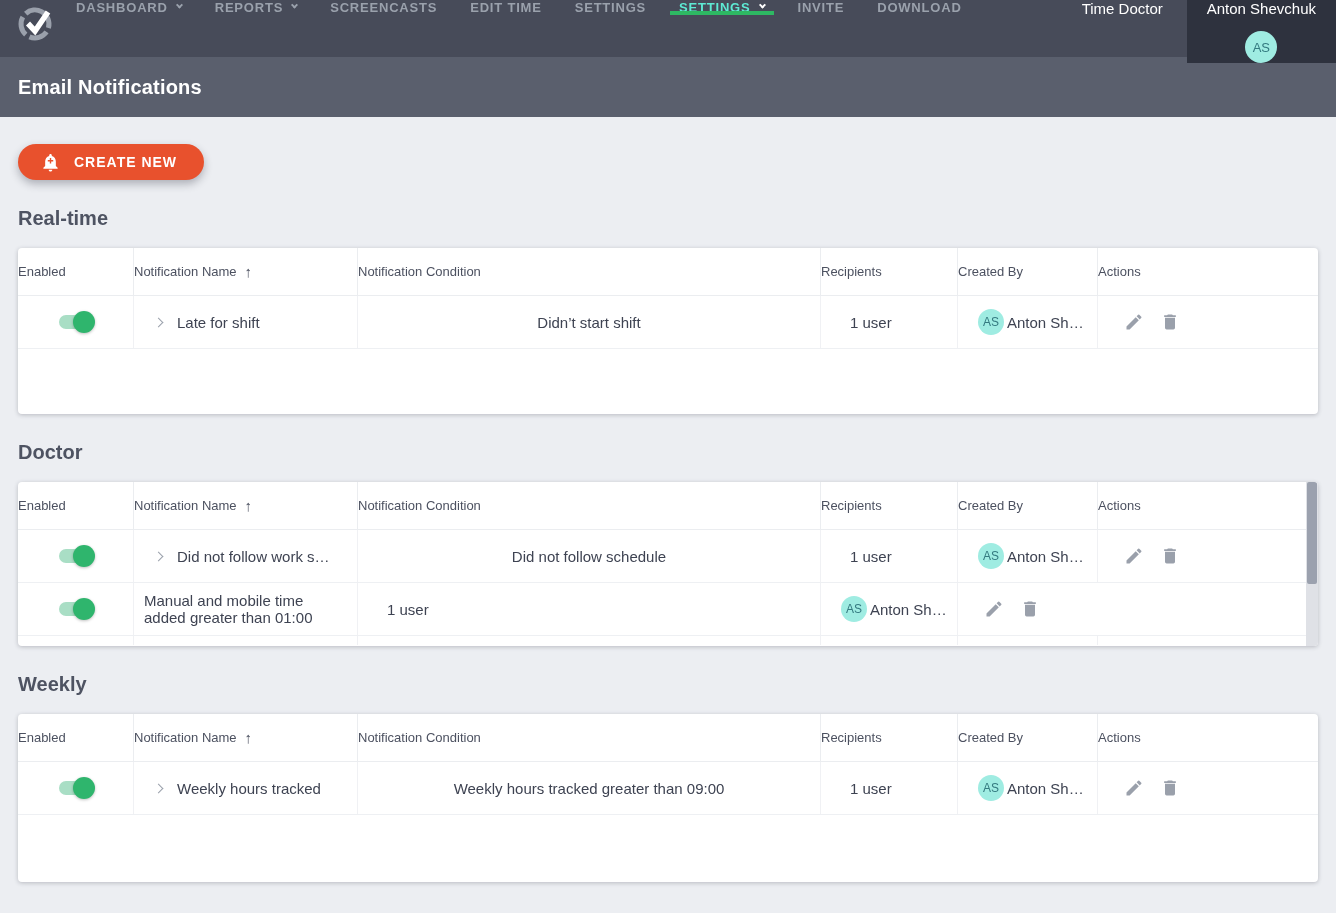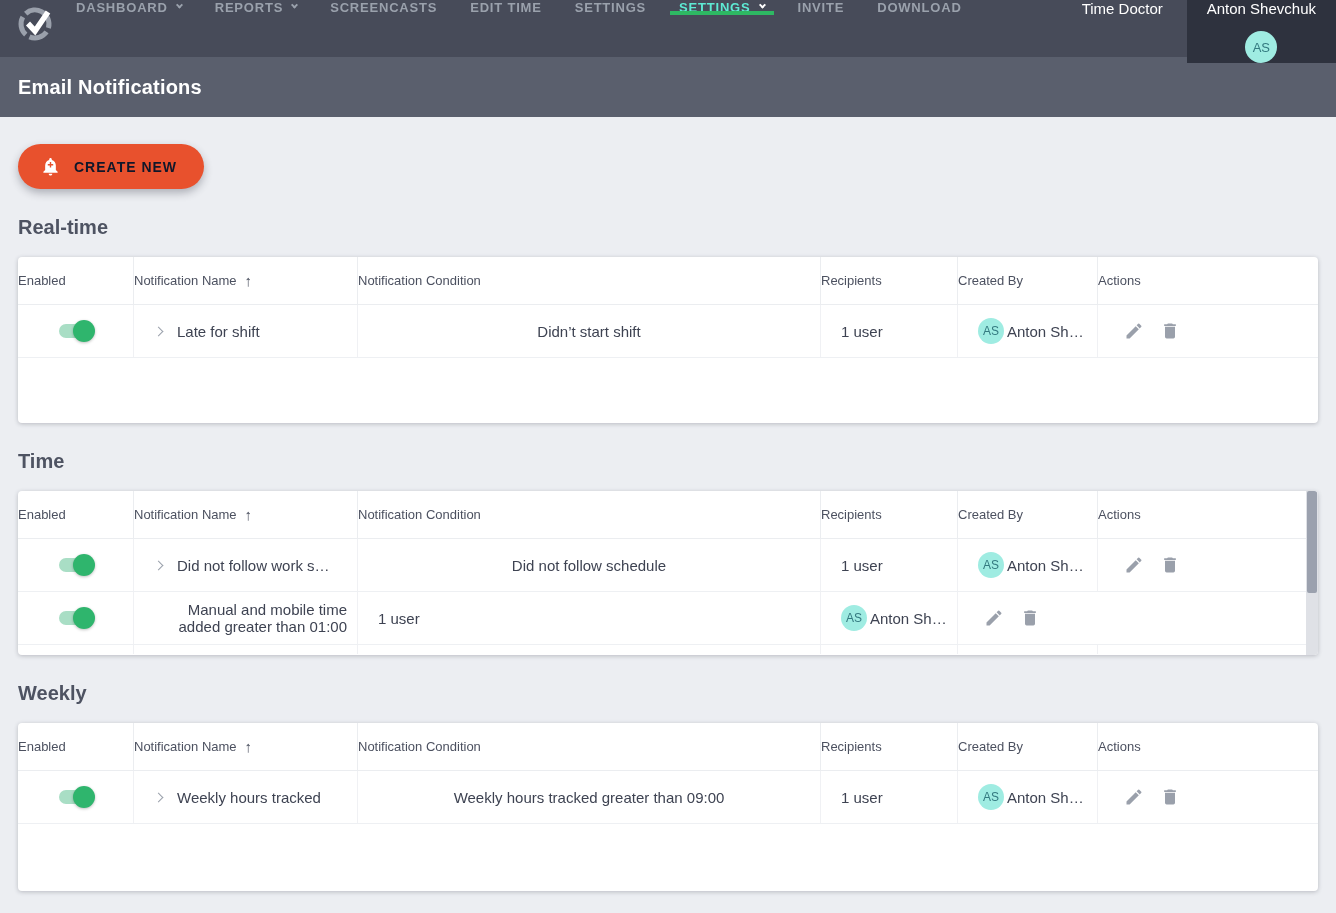--- a/index.html
+++ b/index.html
@@ -28,22 +28,22 @@
             align-items:center; justify-content:center; font-weight:400; }
   .avatar.lg { width:32px; height:32px; font-size:13px; }
   .avatar.sm { width:26px; height:26px; font-size:12px; flex:0 0 26px; }
 
   
   .page-header { height:60px; background:#5a5f6d; display:flex; align-items:center; padding:0 18px; }
   .page-title { color:#ffffff; font-size:20px; font-weight:600; letter-spacing:.2px; }
 
   
   .content { padding:0 18px; }
-  .btn-create { margin-top:27px; height:45px; border:none; border-radius:23px; background:#e8512d;
-            color:#0f172a; font-family:inherit; font-size:14px; font-weight:700; letter-spacing:1px;
+  .btn-create { margin-top:27px; height:36px; border:none; border-radius:23px; background:#e8512d;
+            color:#ffffff; font-family:inherit; font-size:14px; font-weight:700; letter-spacing:1px;
             display:inline-flex; align-items:center; gap:13px; padding:0 27px 0 22px; cursor:pointer;
             box-shadow:0 4px 9px rgba(40,44,60,.32); }
   .section-title { font-size:20px; font-weight:700; color:#4e5362; margin:27px 0 18px; }
 
   
   .card { background:#ffffff; border-radius:4px; box-shadow:0 1px 4px rgba(50,55,70,.28);
           position:relative; overflow:hidden; }
   .card.rt { height:166px; }
   .card.daily { height:164px; }
   .card.weekly { height:168px; }
@@ -53,22 +53,22 @@
   .thead { height:48px; border-bottom:1px solid #ebedf0; font-size:13px; color:#4c5160; }
   .thead > div { }
   .thead > div + div { border-left:1px solid #ebedf0; }
   .trow { height:53px; border-bottom:1px solid #eef0f3; font-size:15px; color:#3e4352; }
   .trow > div + div { border-left:1px solid #f0f1f4; }
   .trow.sliver { height:9px; border-bottom:none; }
   .cell-enabled.td { justify-content:center; }
   .cell-name.td { padding-left:21px; gap:15px; }
   .cell-name.th { gap:8px; cursor:pointer;text-align:right; }
   .sort { font-size:15px; color:#4c5160; }
-  .cell-cond.td { justify-content:center; text-align:right; padding:0 10px; }
-  .cell-recip.td { padding-left:20px;text-align:right; }
+  .cell-cond.td { justify-content:center; text-align:left; padding:0 10px; }
+  .cell-recip.td { padding-left:29px;text-align:right; }
   .cell-created.td { padding-left:20px; gap:3px; }
   .created-name { white-space:nowrap; overflow:hidden; }
   .cell-actions.td { padding-left:26px; gap:16px; }
   .icon-btn { display:inline-flex; cursor:pointer; }
   .chev-right { display:inline-block; width:7px; height:7px; border:solid #9aa0ab;
             border-width:0 1.5px 1.5px 0; transform:rotate(-45deg); cursor:pointer; }
 
   
   .switch { position:relative; width:36px; height:22px; cursor:pointer; }
   .switch .track { position:absolute; left:1px; top:4px; width:34px; height:14px;
@@ -196,21 +196,21 @@
         <span class="icon-btn">
             <svg width="20" height="20" viewBox="0 0 24 24" fill="#9aa0ab">
               <path d="M6 19a2 2 0 0 0 2 2h8a2 2 0 0 0 2-2V7H6v12zM19 4h-3.5l-1-1h-5l-1 1H5v2h14V4z"></path>
             </svg>
           </span>
       </div>
     </div>
   </div>
 
   
-  <h2 class="section-title">Time</h2>
+  <h2 class="section-title">Doctor</h2>
   <div class="card daily">
     <div class="daily-inner">
       <div class="tgrid thead">
         <div class="th cell-enabled">
             <span>Enabled</span>
           </div>
         <div class="th cell-name">
             <span>Notification Name</span>
             <span class="sort">↑</span>
           </div>

